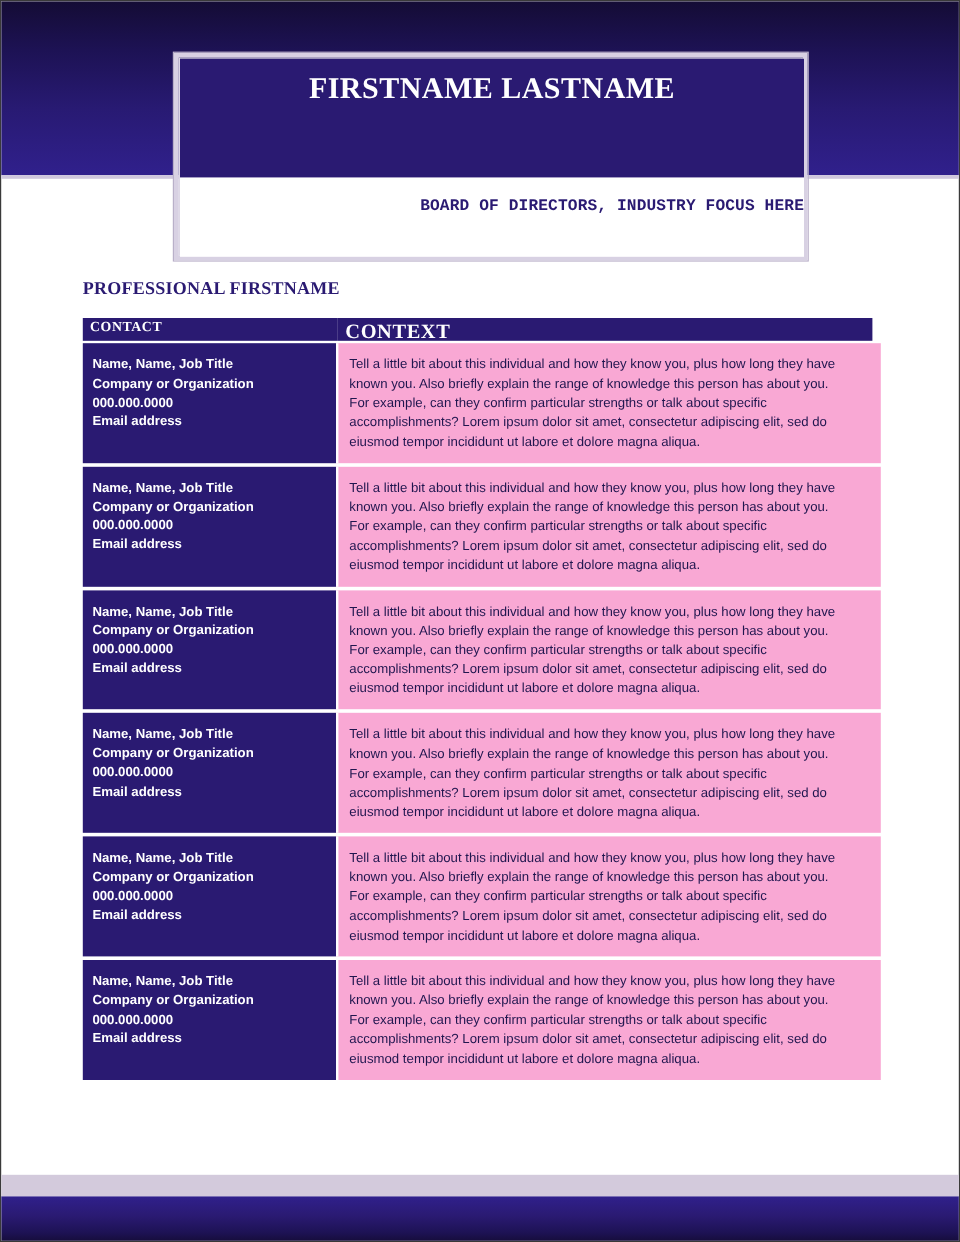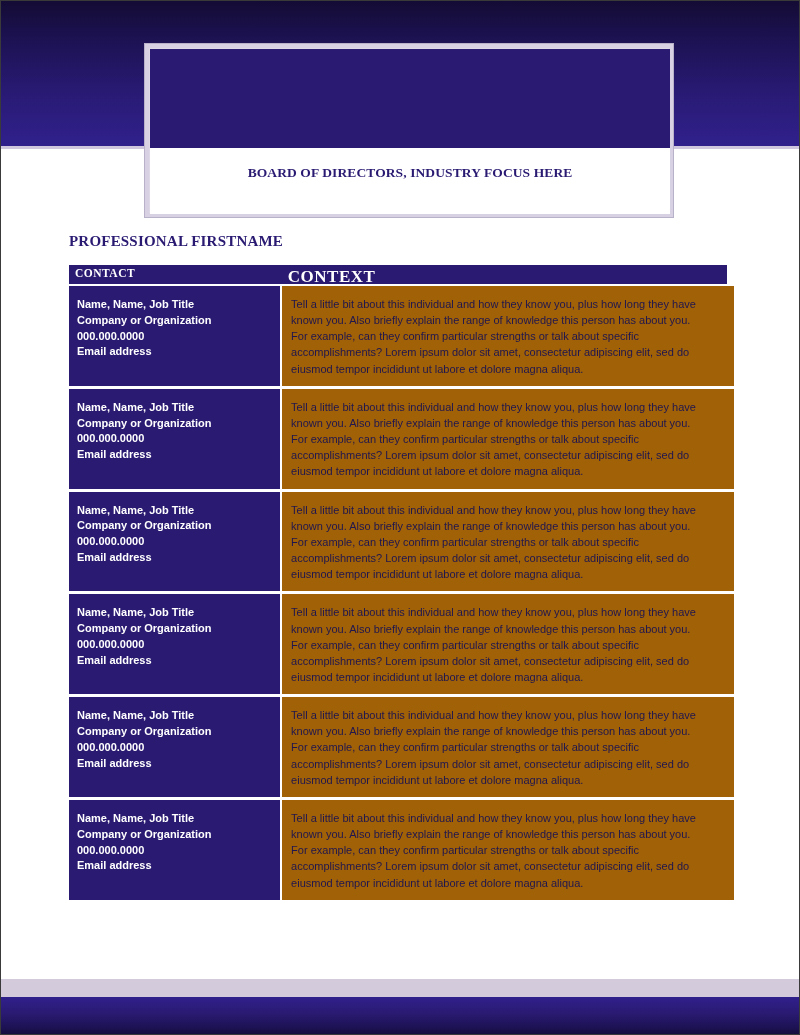--- a/index.html
+++ b/index.html
@@ -114,27 +114,28 @@
     left: 5px;
     top: 104px;
     width: 520px;
     height: 66px;
     background: #ffffff;
     text-align: center;
     box-sizing: border-box;
     padding-top: 16px;
   }
   .header-role {
-    font-family: Liberation Serif, serif;
+    font-family: Liberation Mono, monospace;
     font-weight: bold;
     font-size: 13.5px;
     color: #2a1a72;
     line-height: 1.3;
     margin: 0 0 2px 0;
     letter-spacing: 0.1px;
+    text-align: right;
   }
   .header-attributes {
     font-family: "Liberation Serif", serif;
     font-weight: bold;
     font-size: 13.5px;
     color: #2a1a72;
     line-height: 1.3;
     margin: 0;
   }
   .attr-bullet {
@@ -198,21 +199,21 @@
     margin-bottom: 3px;
   }
   .ref-cell-contact {
     width: 214px;
     background: #2a1a72;
     box-sizing: border-box;
     padding: 11px 4px 10px 8px;
   }
   .ref-cell-context {
     width: 460px;
-    background: #a16207;
+    background: #f9a8d4;
     box-sizing: border-box;
     padding: 10px 26px 9px 9px;
     border-left: 2px solid #ffffff;
   }
   .contact-line {
     font-family: "Liberation Sans", sans-serif;
     font-weight: bold;
     font-size: 11px;
     color: #ffffff;
     line-height: 1.44;
@@ -250,20 +251,21 @@
 <div class="page">
 
   <div class="top-banner"></div>
   <div class="top-banner-underline"></div>
 
   <div class="header-box">
     <div class="header-box-inner"></div>
     <div class="header-box-frame"></div>
 
     <div class="header-top">
+      <div class="header-name">FIRSTNAME LASTNAME</div>
     </div>
 
     <div class="header-bottom">
       <div class="header-role">BOARD OF DIRECTORS, INDUSTRY FOCUS HERE</div>
     </div>
   </div>
 
   <div class="section-title">PROFESSIONAL FIRSTNAME</div>
 
   <div class="ref-table">

